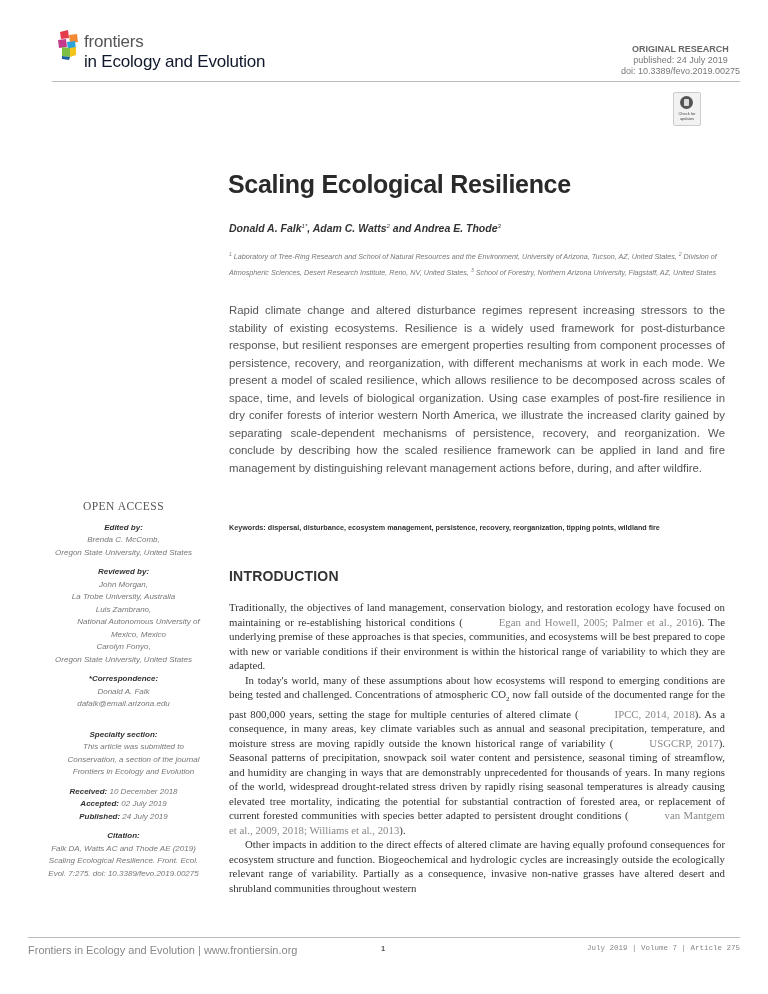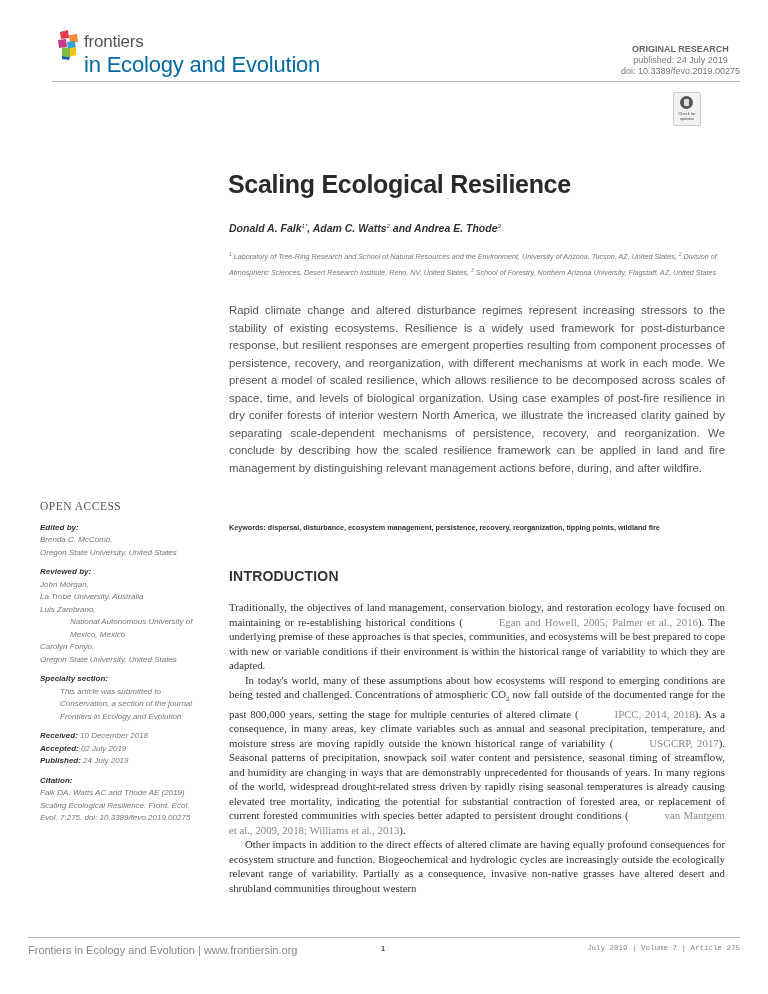--- a/index.html
+++ b/index.html
@@ -2,21 +2,21 @@
 <html><head>
   <meta charset="utf-8">
   <style>
     html, body { margin: 0; padding: 0; background: #ffffff; }
     body { width: 768px; height: 994px; position: relative; overflow: hidden; color: #222; }
 
     
     #logo { position: absolute; left: 56px; top: 30px; }
     #logo-mark { position: absolute; left: 0; top: 0; width: 26px; height: 30px; }
     #logo-frontiers { position: absolute; left: 28px; top: 2px; font-family: "Liberation Sans", sans-serif; font-weight: normal; font-size: 17px; color: #555; letter-spacing: -0.2px; white-space: nowrap; }
-    #logo-journal { position: absolute; left: 28px; top: 22px; font-family: "Liberation Sans", sans-serif; font-size: 22px; color: #0369a1; white-space: nowrap; letter-spacing: -0.2px; }
+    #logo-journal { position: absolute; left: 28px; top: 22px; font-family: "Liberation Sans", sans-serif; font-size: 17px; color: #0f172a; white-space: nowrap; letter-spacing: -0.2px; }
 
     #header-right { position: absolute; right: 28px; top: 44px; text-align: center; font-family: "Liberation Sans", sans-serif; font-size: 9px; line-height: 11px; color: #777; }
     #article-type { font-weight: bold; color: #666; font-size: 9px; }
 
     #header-rule { position: absolute; left: 52px; right: 28px; top: 81px; height: 1px; background: #bbb; }
 
     #check-updates { position: absolute; left: 673px; top: 92px; width: 26px; height: 32px; border: 1px solid #ccc; background: #f2f2f2; border-radius: 2px; }
     #check-updates .circ { position: absolute; left: 6px; top: 3px; width: 13px; height: 13px; border-radius: 50%; background: #555; }
     #check-updates .circ::after { content: ""; position: absolute; left: 4px; top: 3px; width: 5px; height: 7px; background: #ddd; border-radius: 1px; }
     #check-updates .lbl { position: absolute; left: 0; top: 18px; width: 26px; text-align: center; font-family: "Liberation Sans", sans-serif; font-size: 4px; line-height: 5px; color: #444; }
@@ -34,21 +34,21 @@
 
     #intro-heading { position: absolute; left: 229px; top: 568px; font-family: "Liberation Sans", sans-serif; font-weight: bold; font-size: 14px; color: #333; letter-spacing: 0.2px; }
 
     #body-text { position: absolute; left: 229px; top: 600px; width: 496px; font-family: "Liberation Serif", serif; font-size: 10.8px; line-height: 14.5px; color: #333; text-align: justify; }
     #body-text p { margin: 0; }
     #body-text p + p { text-indent: 16px; }
     .cite { color: #888; margin-left: 36px; }
     sub { font-size: 7px; }
 
     
-    #sidebar { position: absolute; left: 40px; top: 500px; width: 167px; text-align: left; font-family: "Liberation Sans", sans-serif; font-size: 8px; line-height: 12.5px; color: #777; font-style: italic; }
+    #sidebar { position: absolute; left: 40px; top: 500px; width: 167px; text-align: center; font-family: "Liberation Sans", sans-serif; font-size: 8px; line-height: 12.5px; color: #777; font-style: italic; }
     #open-access { font-family: "Liberation Serif", serif; font-style: normal; font-size: 11.5px; color: #555; letter-spacing: 0.5px; margin-bottom: 9px; }
     .sb-label { font-weight: bold; color: #333; }
     .sb-block { margin-bottom: 7px; }
 
     
     #footer-rule { position: absolute; left: 28px; right: 28px; top: 937px; height: 1px; background: #bbb; }
     #footer-left { position: absolute; left: 28px; top: 944px; font-family: "Liberation Sans", sans-serif; font-size: 11px; color: #888; }
     #footer-page { position: absolute; left: 381px; top: 944px; font-family: "Liberation Sans", sans-serif; font-size: 7.5px; font-weight: bold; color: #555; }
     #footer-right { position: absolute; right: 28px; top: 944px; font-family: Liberation Mono, monospace; font-size: 7.5px; color: #888; }
   </style>
@@ -119,20 +119,25 @@
   <div class="sb-block">
     <div class="sb-label">Reviewed by:</div>
     <div>John Morgan,</div>
     <div>La Trobe University, Australia</div>
     <div>Luis Zambrano,</div>
     <div style="padding-left:30px;">National Autonomous University of Mexico, Mexico</div>
     <div>Carolyn Fonyo,</div>
     <div>Oregon State University, United States</div>
   </div>
 
+  <div class="sb-block" style="margin-bottom:18px;">
+    <div class="sb-label">*Correspondence:</div>
+    <div>Donald A. Falk</div>
+    <div>dafalk@email.arizona.edu</div>
+  </div>
 
   <div class="sb-block">
     <div class="sb-label">Specialty section:</div>
     <div style="padding-left:20px;">This article was submitted to Conservation, a section of the journal Frontiers in Ecology and Evolution</div>
   </div>
 
   <div class="sb-block">
     <div><span class="sb-label">Received:</span><span> 10 December 2018</span></div>
     <div><span class="sb-label">Accepted:</span><span> 02 July 2019</span></div>
     <div><span class="sb-label">Published:</span><span> 24 July 2019</span></div>

